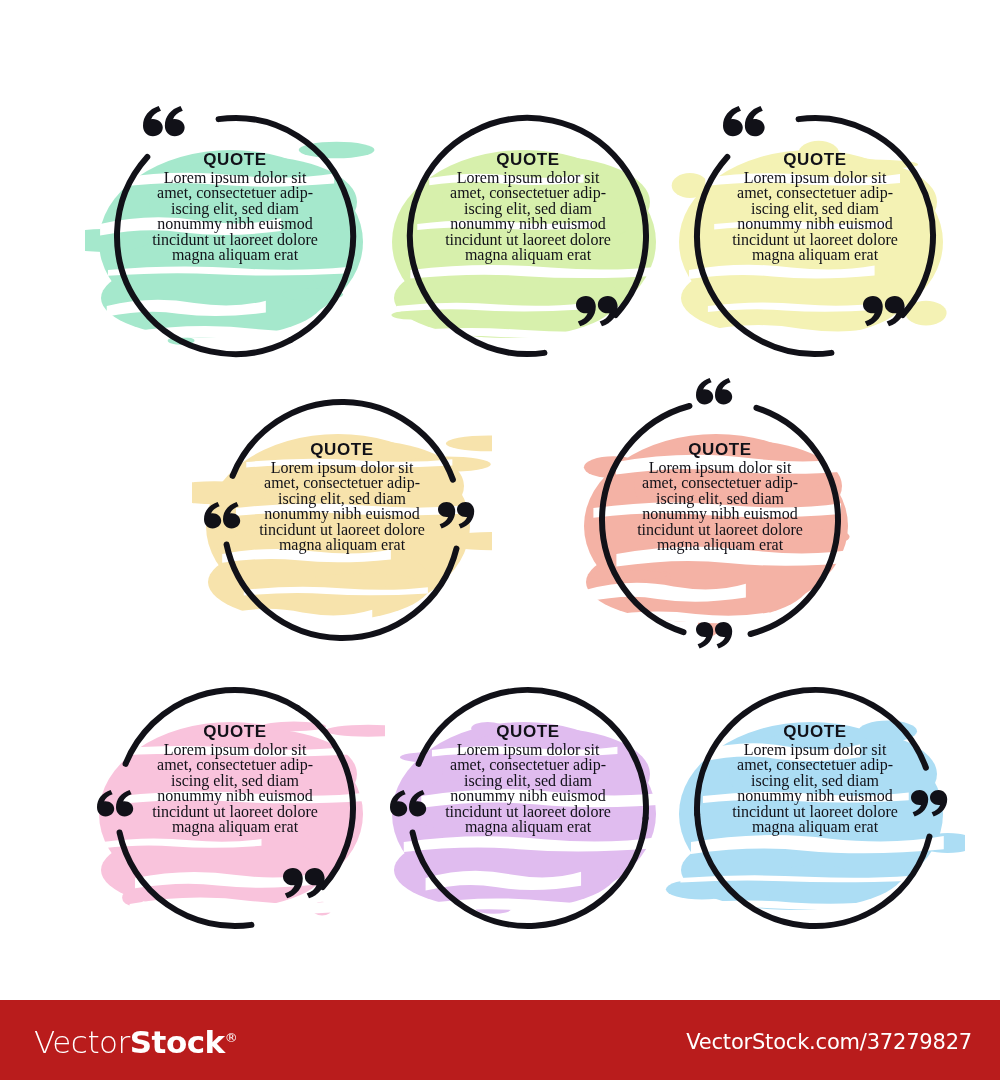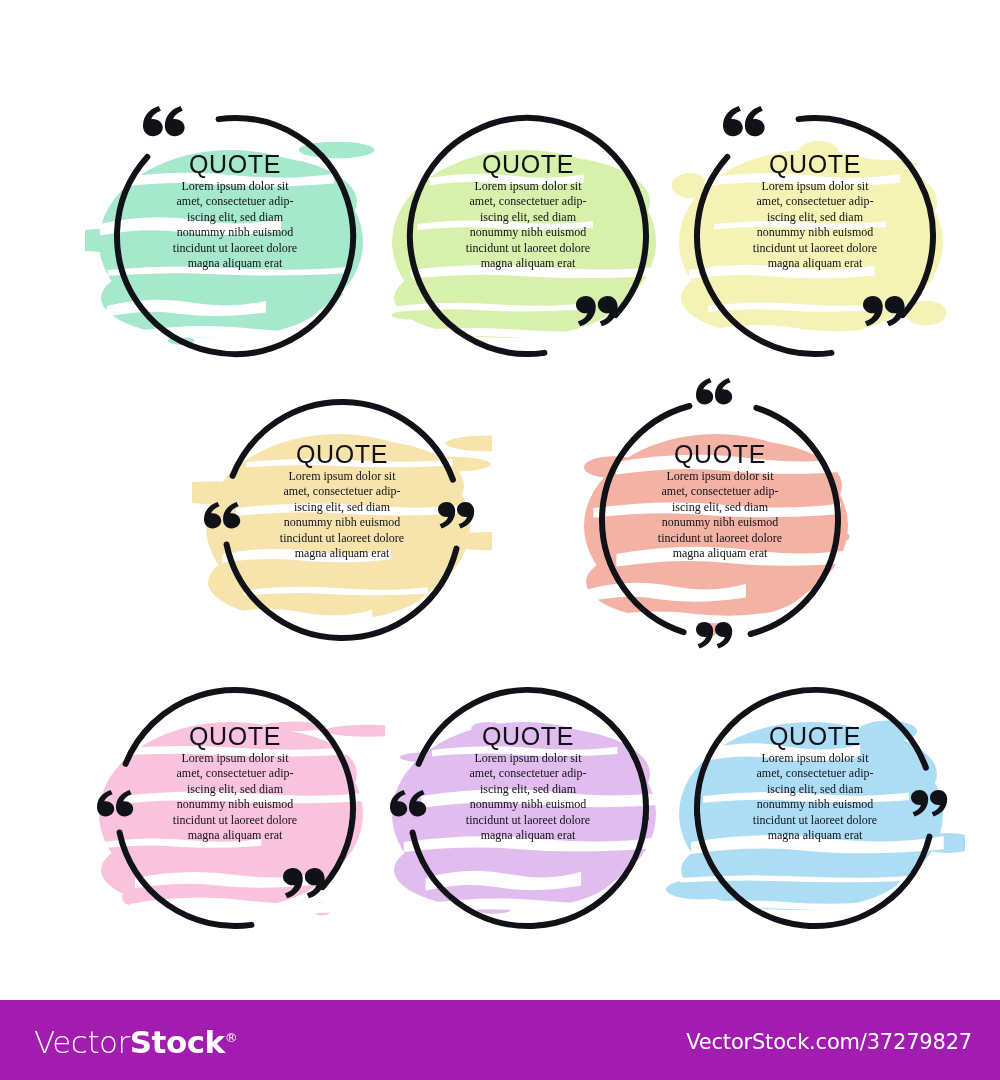--- a/index.html
+++ b/index.html
@@ -33,29 +33,29 @@
     left:0; top:0;
     width:300px; height:290px;
     display:flex;
     flex-direction:column;
     align-items:center;
     justify-content:flex-start;
     pointer-events:none;
   }
   .qtitle {
     font-family:"Liberation Sans", sans-serif;
-    font-weight:normal;
-    font-size:25px;
+    font-weight:bold;
+    font-size:17px;
     letter-spacing:0.6px;
     color:#111118;
     margin:0;
   }
   .qbody {
     font-family:"Liberation Serif", serif;
-    font-size:12px;
+    font-size:16px;
     line-height:15.4px;
     color:#111118;
     text-align:center;
     margin:0;
     width:180px;
   }
 
   
   #footer {
     position:absolute;
@@ -634,18 +634,18 @@
           <div>amet, consectetuer adip-</div>
           <div>iscing elit, sed diam</div>
           <div>nonummy nibh euismod</div>
           <div>tincidunt ut laoreet dolore</div>
           <div>magna aliquam erat</div>
         </div>
      </div>
     </div>
   </div>
 
-<div id="footer" style="background: #a21caf;">
+<div id="footer" style="background: #b91c1c;">
   <div id="wm-logo">
     <span class="thin">Vector</span><span class="bold">Stock</span><span class="reg">®</span>
   </div>
   <div id="wm-url">VectorStock.com/37279827</div>
 </div>
 
 </body></html>

